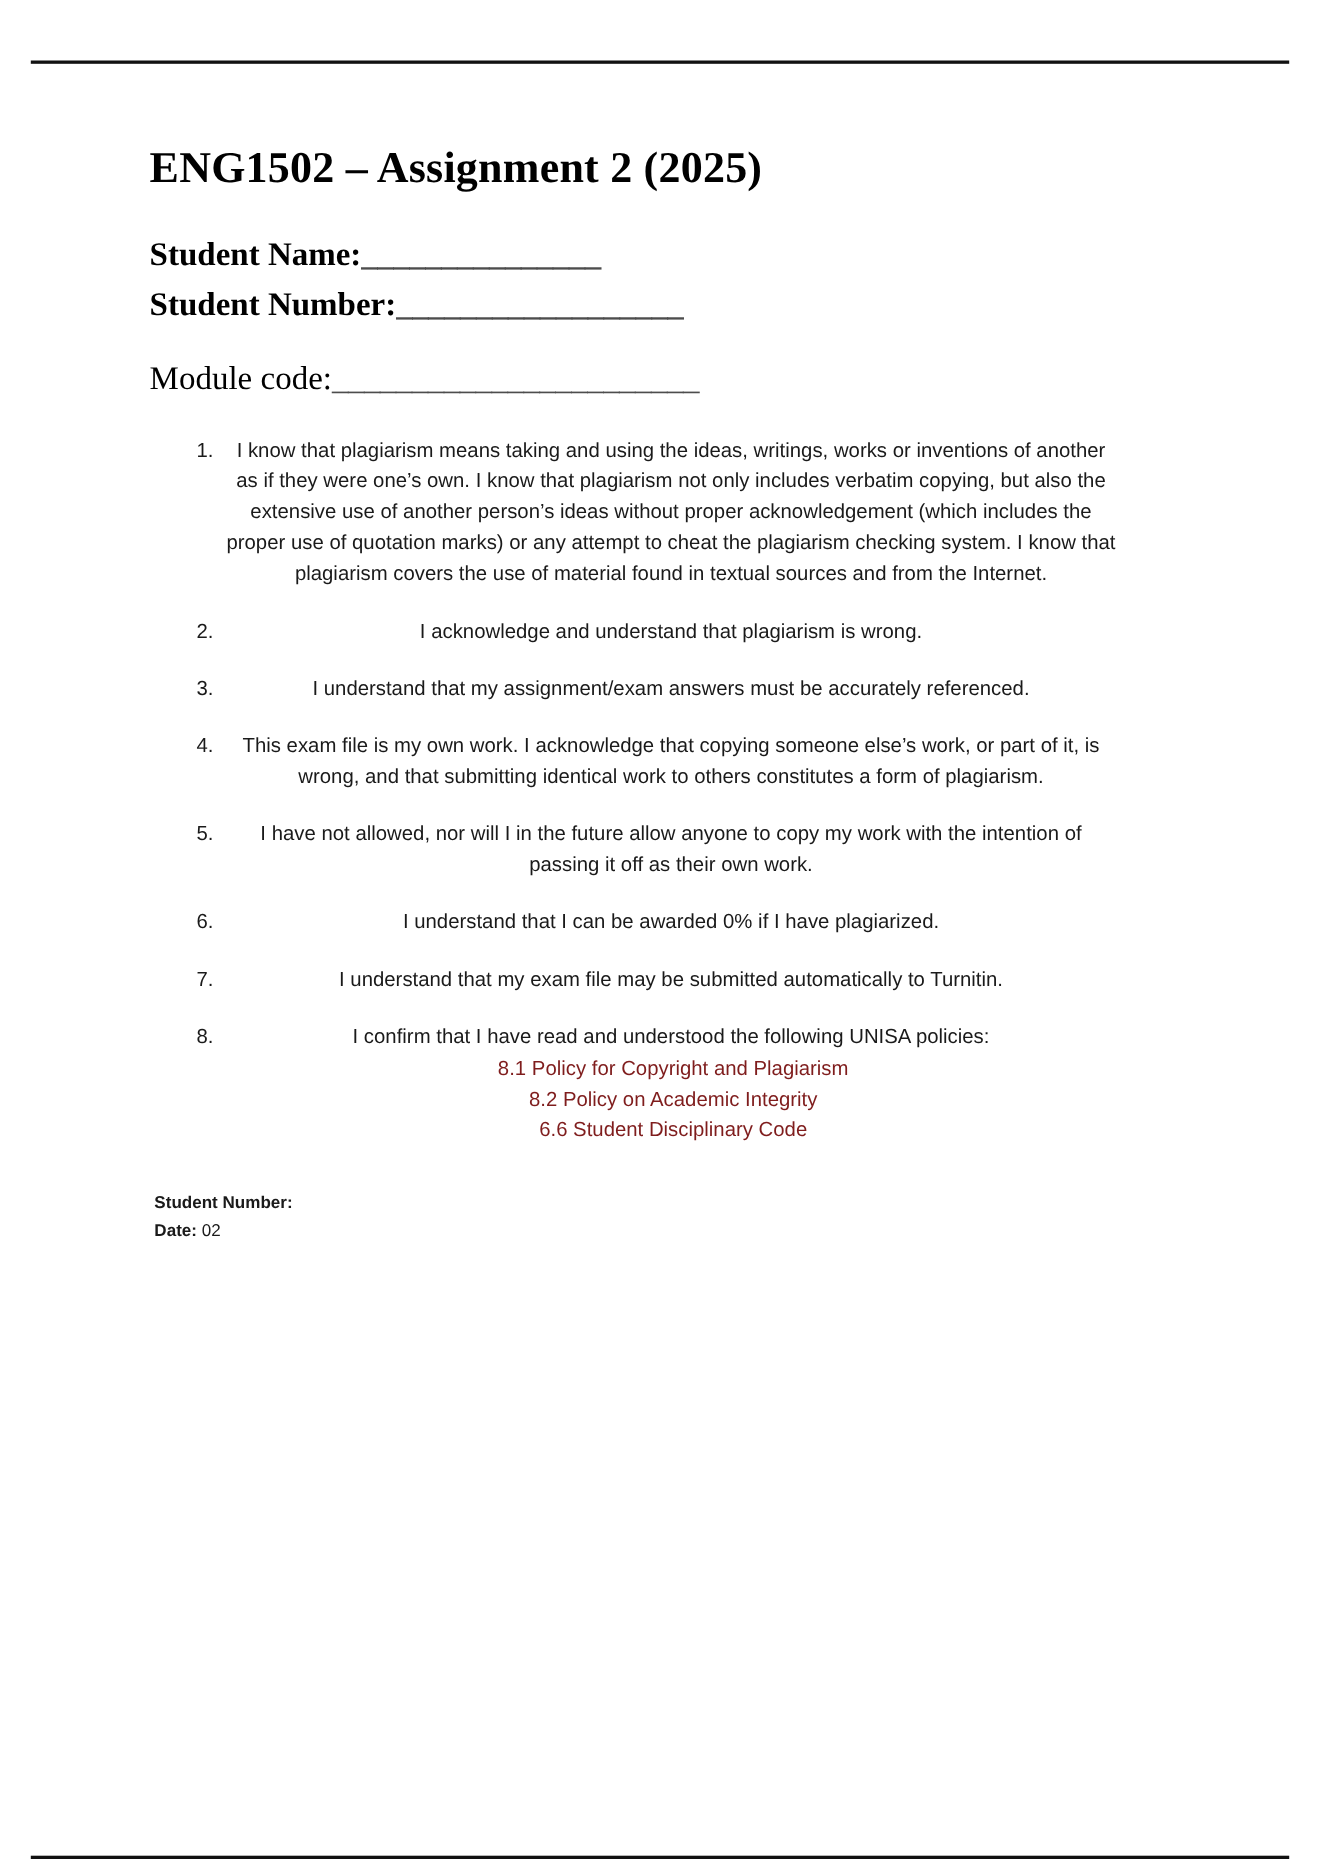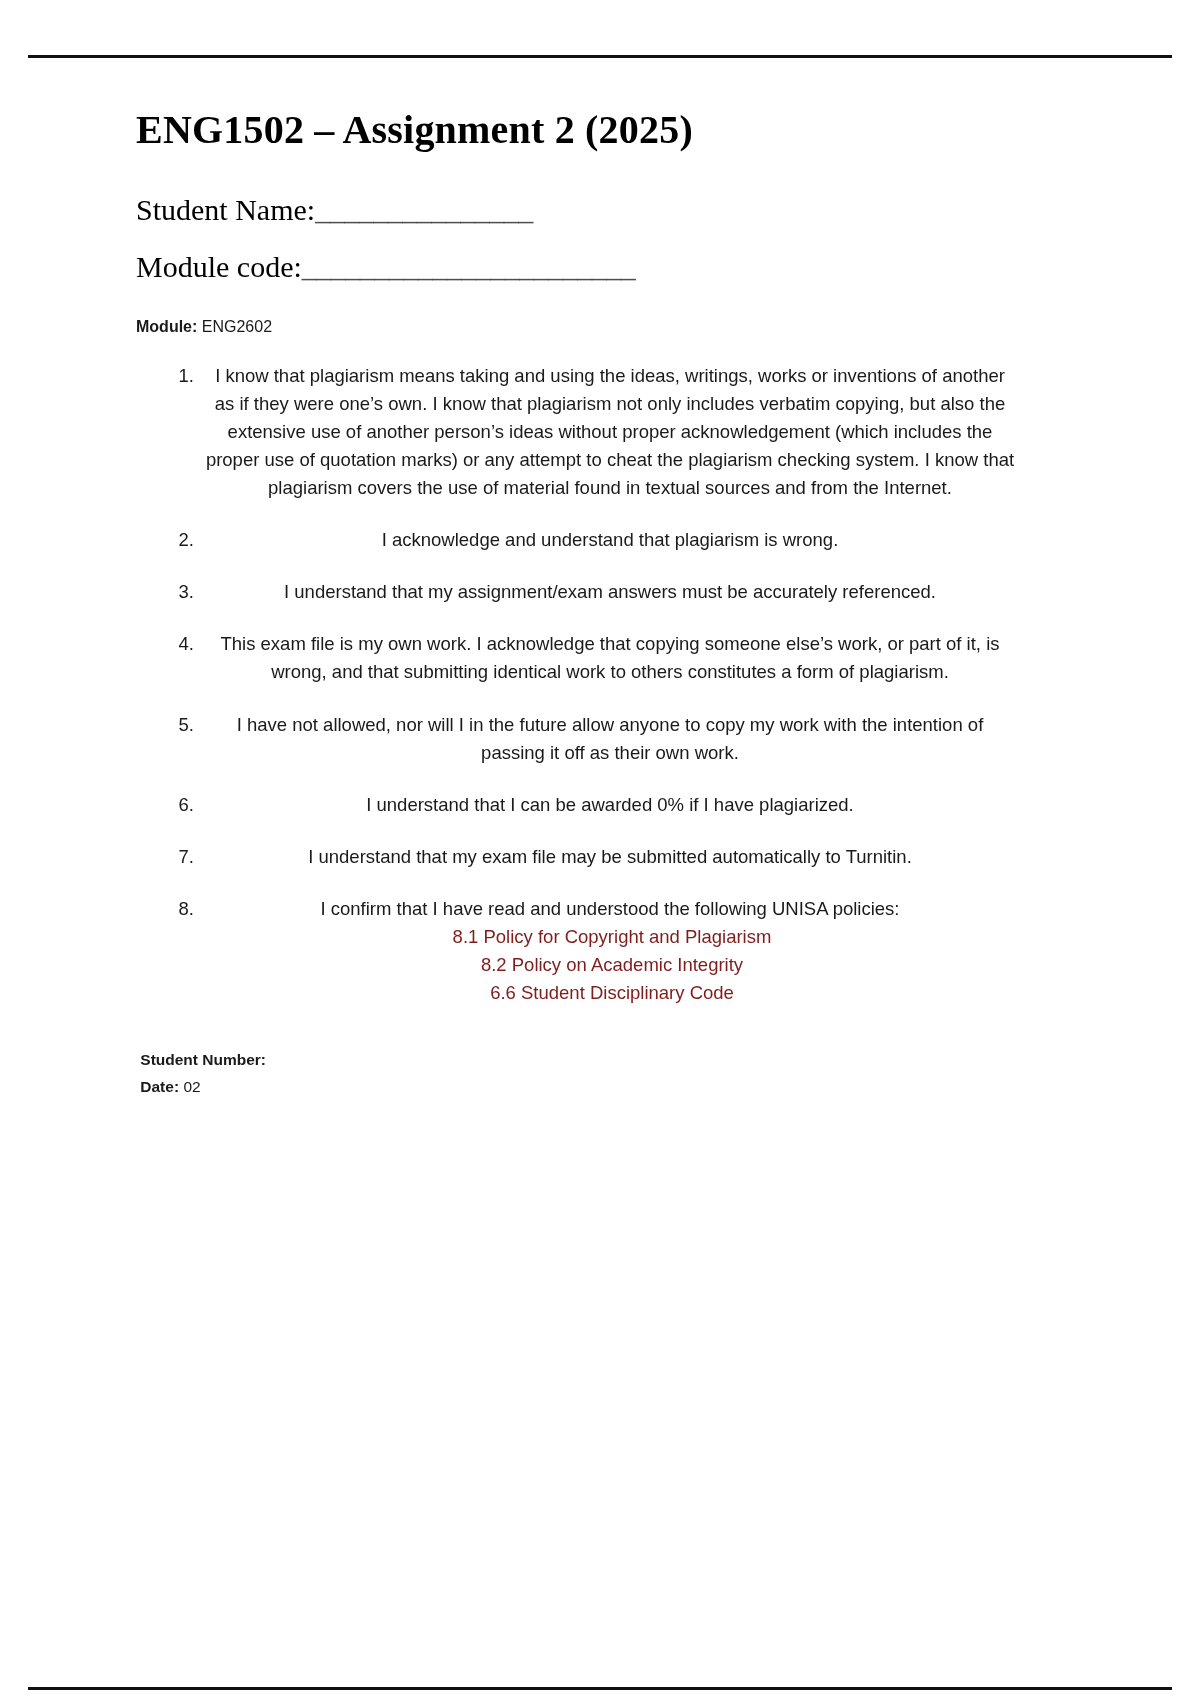--- a/index.html
+++ b/index.html
@@ -35,42 +35,42 @@
     left: 28px;
     right: 28px;
     bottom: 10px;
     height: 3px;
     background: #111111;
   }
 
   .content {
     position: absolute;
     left: 136px;
-    top: 108px;
+    top: 130px;
     width: 880px;
   }
 
   .doc-title {
     font-family: "Liberation Serif", serif;
     font-weight: bold;
     font-size: 40px;
     line-height: 1.12;
     letter-spacing: 0.2px;
     margin: 0 0 36px 0;
     color: #000000;
   }
 
   .field-row {
     font-family: "Liberation Serif", serif;
     font-size: 30px;
     line-height: 1.38;
     color: #000000;
     white-space: nowrap;
   }
-  .field-row.bold { font-weight: normal; }
+  .field-row.bold { font-weight: bold; }
   .field-row .lbl { display: inline; }
   .field-row .blank {
     display: inline;
     letter-spacing: -0.5px;
     color: #4d4d4d;
   }
 
   .field-block-1 { margin: 0 0 4px 0; }
   .field-block-2 { margin: 0 0 26px 0; }
   .field-block-3 { margin: 16px 0 30px 0; }
@@ -153,32 +153,33 @@
   <div class="content">
 
     <h1 class="doc-title">ENG1502 – Assignment 2 (2025)</h1>
 
     <div class="field-block-1">
       <div class="field-row bold">
         <span class="lbl">Student Name:</span><span class="blank">_______________</span>
       </div>
     </div>
 
+    <div class="field-block-2">
+      <div class="field-row bold">
+        <span class="lbl">Student Number:</span><span class="blank">__________________</span>
+      </div>
+    </div>
 
     <div class="field-block-3">
       <div class="field-row">
         <span class="lbl">Module code:</span><span class="blank">_______________________</span>
       </div>
     </div>
 
 
-    <div class="module-line">
-      <span class="mk">Module:</span>
-      <span class="mv">ENG2602</span>
-    </div>
 
     <ol class="declaration">
       <li>I know that plagiarism means taking and using the ideas, writings, works or inventions of another as if they were one’s own. I know that plagiarism not only includes verbatim copying, but also the extensive use of another person’s ideas without proper acknowledgement (which includes the proper use of quotation marks) or any attempt to cheat the plagiarism checking system. I know that plagiarism covers the use of material found in textual sources and from the Internet.</li>
       <li>I acknowledge and understand that plagiarism is wrong.</li>
       <li>I understand that my assignment/exam answers must be accurately referenced.</li>
       <li>This exam file is my own work. I acknowledge that copying someone else’s work, or part of it, is wrong, and that submitting identical work to others constitutes a form of plagiarism.</li>
       <li>I have not allowed, nor will I in the future allow anyone to copy my work with the intention of passing it off as their own work.</li>
       <li>I understand that I can be awarded 0% if I have plagiarized.</li>
       <li>I understand that my exam file may be submitted automatically to Turnitin.</li>
       <li class="tight">

